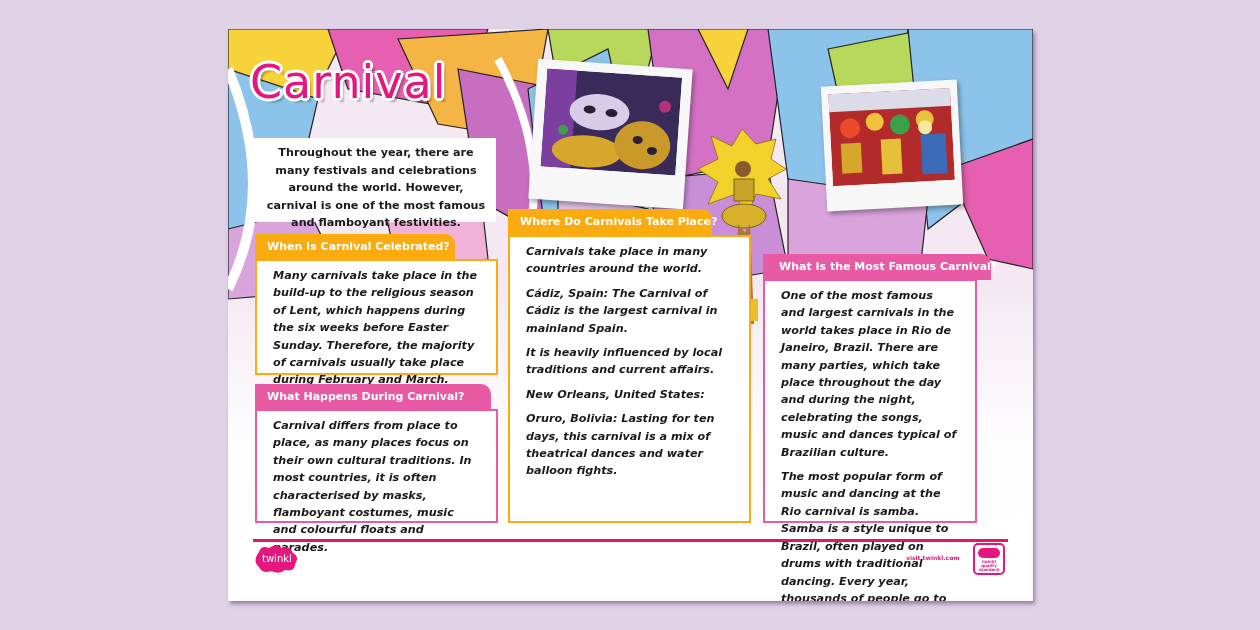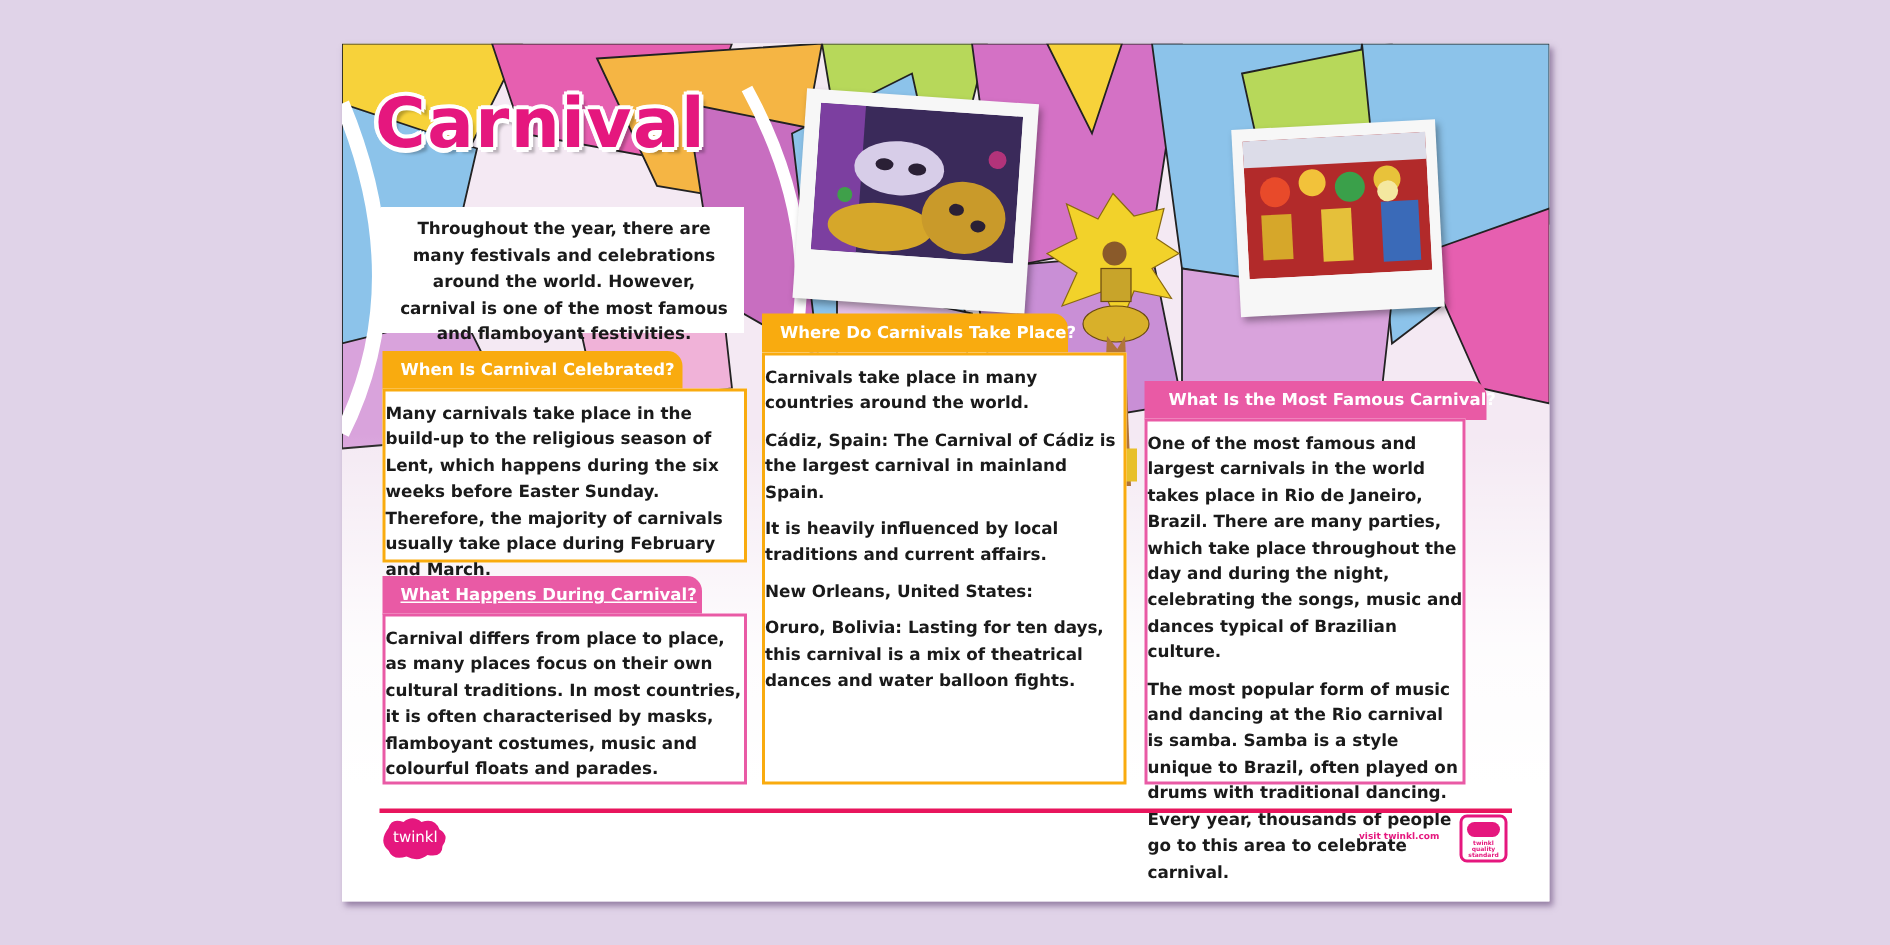--- a/index.html
+++ b/index.html
@@ -14,36 +14,36 @@
   }
   .bg {
     position:absolute; left:0; top:0; width:805px; height:572px;
   }
   .fade {
     position:absolute; left:0; top:260px; width:805px; height:312px;
     background: linear-gradient(to bottom, rgba(255,255,255,0) 0%, rgba(255,255,255,0.85) 45%, #ffffff 75%);
   }
   .title {
     position:absolute; left:22px; top:26px;
-    font-family:"DejaVu Sans", sans-serif; font-weight:bold; font-size:46px;
+    font-family:"DejaVu Sans", sans-serif; font-weight:normal; font-size:46px;
     color:#e5177e; letter-spacing:1px;
     text-shadow: 0 0 0 #fff,
       3px 0 0 #fff, -3px 0 0 #fff, 0 3px 0 #fff, 0 -3px 0 #fff,
       2px 2px 0 #fff, -2px 2px 0 #fff, 2px -2px 0 #fff, -2px -2px 0 #fff,
       4px 4px 2px rgba(0,0,0,0.25);
   }
   .intro {
     position:absolute; left:26px; top:109px; width:242px; height:84px;
     background:#ffffff; padding:6px 6px 6px 8px; box-sizing:border-box;
     font-size:11.2px; font-weight:bold; line-height:17.5px; color:#1a1a1a;text-align:center;
   }
   .box {
     position:absolute; background:#ffffff; box-sizing:border-box;
-    border:2px solid; padding:6px 0;
-    font-size:11.2px; font-weight:bold; line-height:17.4px; color:#1a1a1a;
+    border:2px solid; padding:6px 16px;
+    font-size:11.2px; font-weight:bold; line-height:17.4px; color:#1a1a1a;font-style:italic;
   }
   .box p { margin:0 0 7px 0; }
   .box p:last-child { margin-bottom:0; }
   .tab {
     position:absolute; box-sizing:border-box; color:#ffffff;
     font-size:11px; font-weight:bold; padding:6px 10px 0 12px; height:26px;
     border-radius:0 10px 0 0; white-space:nowrap;
   }
   .orange-tab { background:#f9ab0f; }
   .orange-box { border-color:#f9ab0f; }
@@ -149,21 +149,21 @@
     <path d="M54,100 L58,200 L50,200 L48,110 Z" fill="#b0743a"></path>
     <rect x="36" y="165" width="12" height="22" fill="#e8c02a"></rect>
     <rect x="50" y="175" width="12" height="22" fill="#e8c02a"></rect>
   </svg>
 
   <div class="tab orange-tab" style="left:27px; top:205px; width:200px;">When Is Carnival Celebrated?</div>
   <div class="box orange-box" style="left:27px; top:230px; width:243px; height:116px;">
     <p>Many carnivals take place in the build-up to the religious season of Lent, which happens during the six weeks before Easter Sunday. Therefore, the majority of carnivals usually take place during February and March.</p>
   </div>
 
-  <div class="tab pink-tab" style="left:27px; top:355px; width:213px;text-decoration:underline;">What Happens During Carnival?</div>
+  <div class="tab pink-tab" style="left:27px; top:355px; width:236px;">What Happens During Carnival?</div>
   <div class="box pink-box" style="left:27px; top:380px; width:243px; height:114px;">
     <p>Carnival differs from place to place, as many places focus on their own cultural traditions. In most countries, it is often characterised by masks, flamboyant costumes, music and colourful floats and parades.</p>
   </div>
 
   <div class="tab orange-tab" style="left:280px; top:180px; width:204px;">Where Do Carnivals Take Place?</div>
   <div class="box orange-box" style="left:280px; top:206px; width:243px; height:288px;">
     <p>Carnivals take place in many countries around the world.</p>
     <p><span>Cádiz, Spain:</span><span style="font-weight:normal; font-weight:bold;"> The Carnival of Cádiz is the largest carnival in mainland Spain.</span></p>
     <p>It is heavily influenced by local traditions and current affairs.</p>
     <p><span>New Orleans, United States:</span><br></p>

